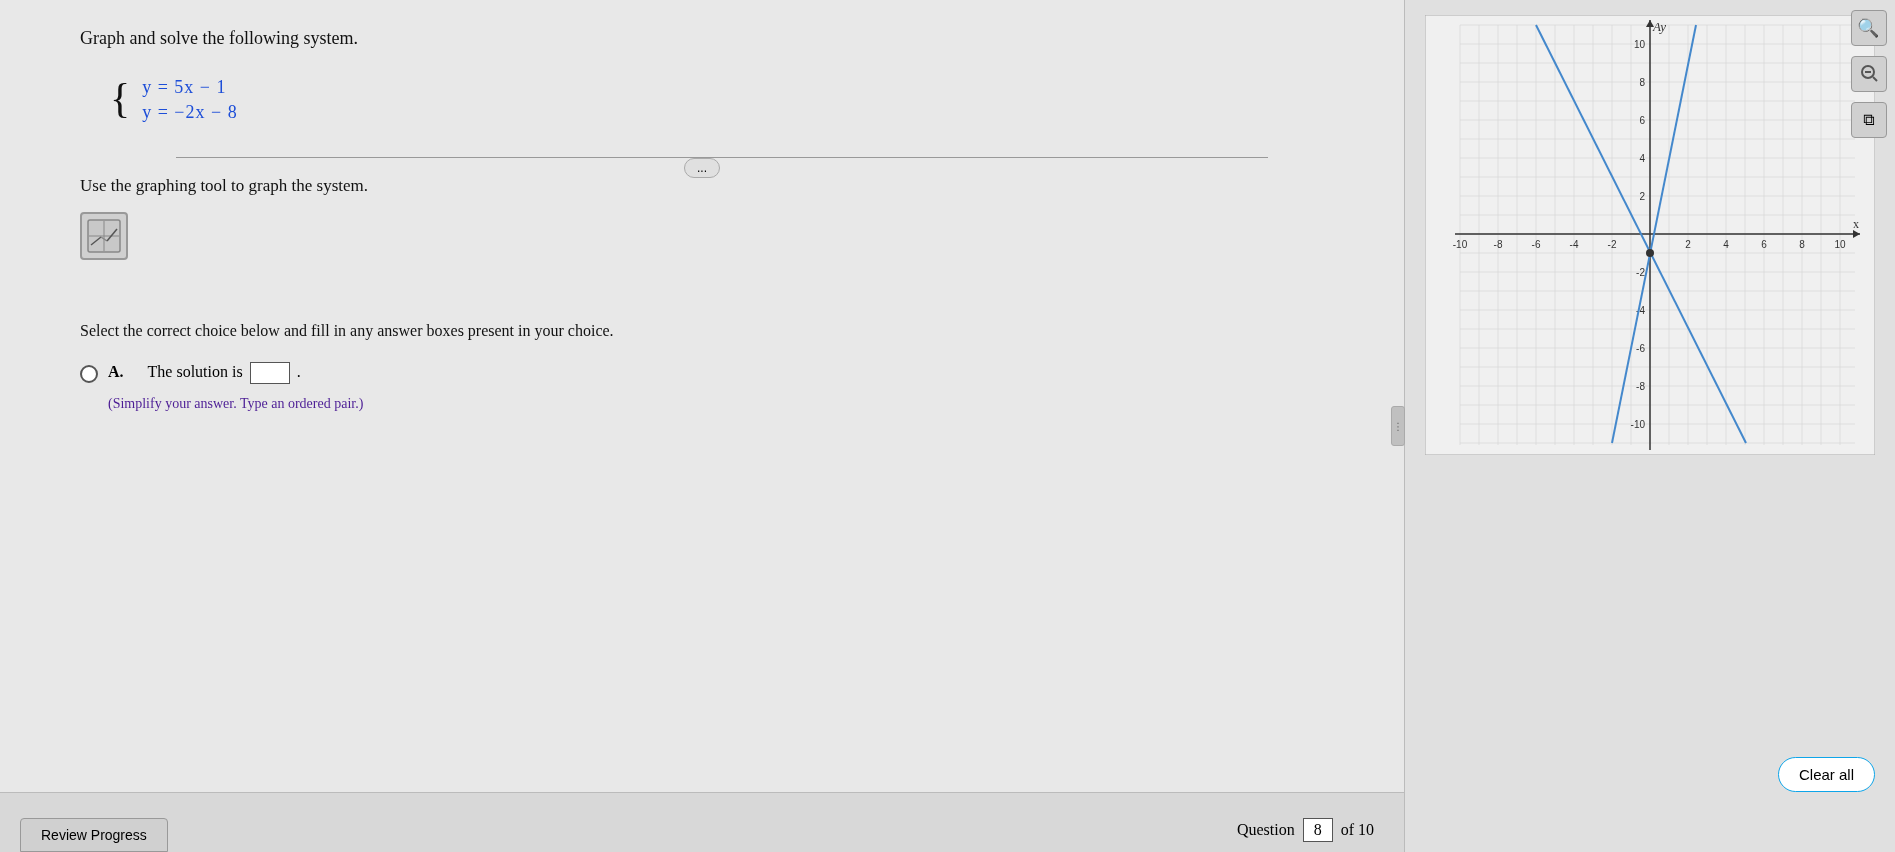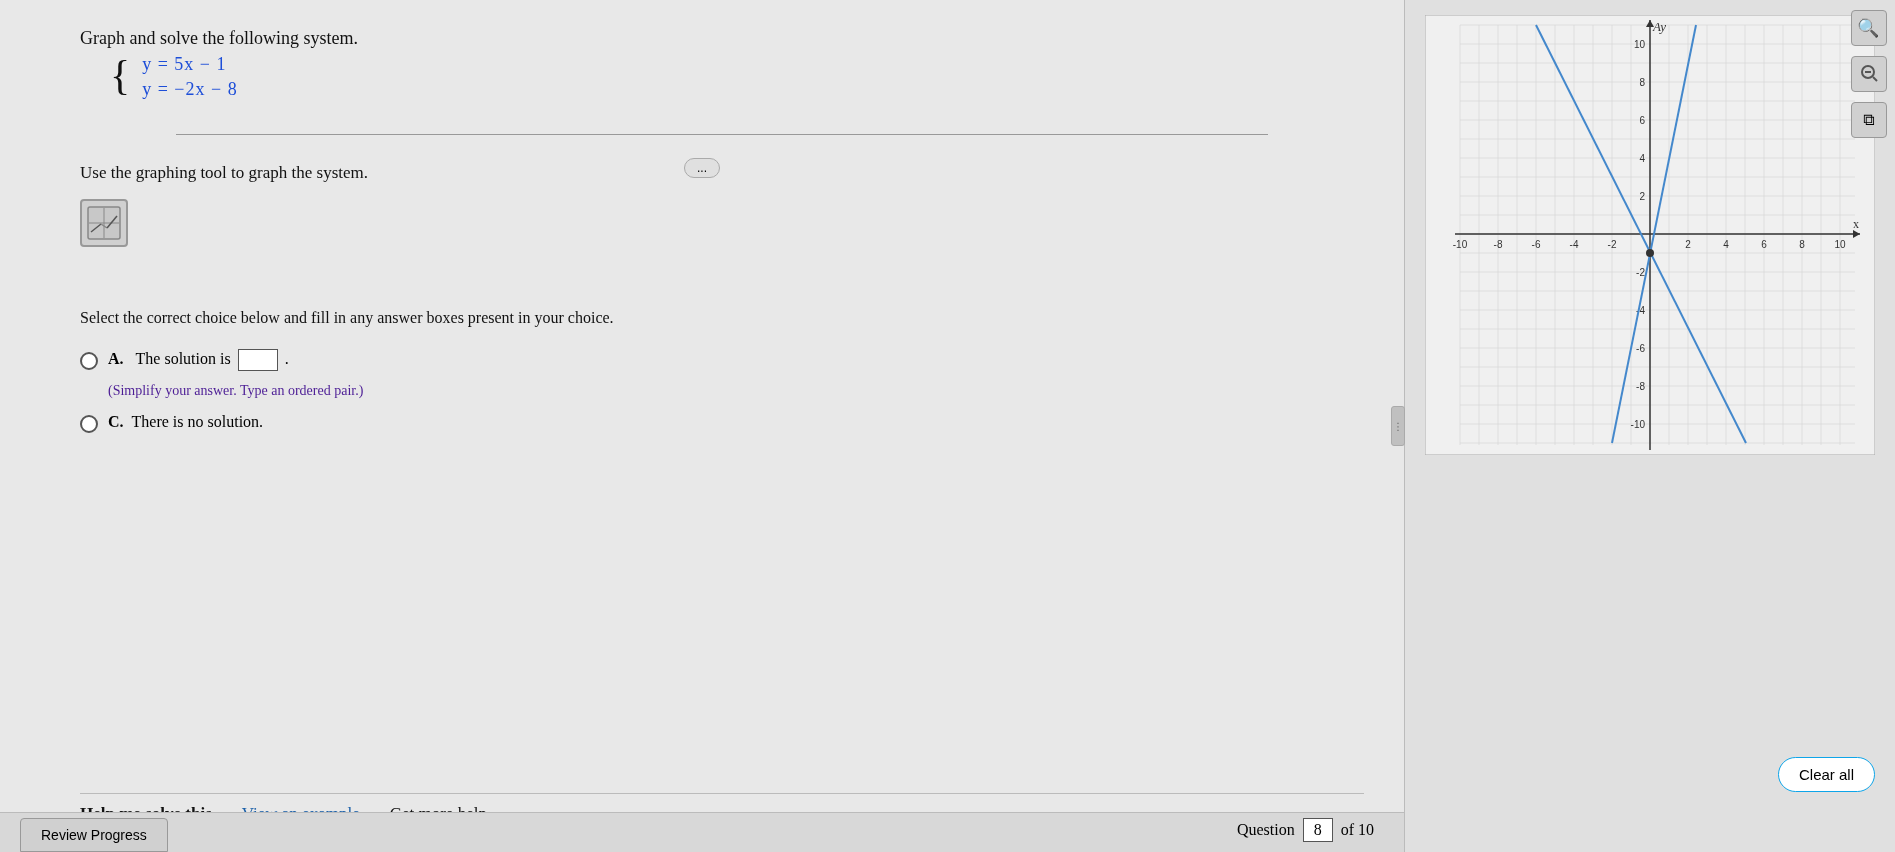--- a/index.html
+++ b/index.html
@@ -21,21 +21,21 @@
       flex: 1;
       background: #e8e8e8;
       padding: 28px 40px 20px 80px;
       position: relative;
       border-right: 1px solid #bbb;
       display: flex;
       flex-direction: column;
     }
     .problem-title {
       font-size: 18px;
-      margin-bottom: 5px;
+      margin-bottom: 28px;
       color: #111;
     }
     .equation-box {
       display: flex;
       align-items: flex-start;
       margin-bottom: 20px;
       margin-left: 30px;
     }
     .brace {
       font-size: 42px;
@@ -166,21 +166,21 @@
       cursor: pointer;
     }
     .arrow-up {
       font-size: 12px;
     }
     .footer-bar {
       position: absolute;
       bottom: 0;
       left: 0;
       right: 0;
-      height: 40px;
+      height: 60px;
       background: #d8d8d8;
       border-top: 1px solid #bbb;
       display: flex;
       align-items: center;
       padding: 0 20px;
     }
     .review-progress-btn {
       background: #d0d0d0;
       border: 1px solid #999;
       border-radius: 4px 4px 0 0;
@@ -283,21 +283,21 @@
       <span class="brace">{</span>
       <div class="equations">
         <div class="equation-line">y =   5x − 1</div>
         <div class="equation-line">y = −2x − 8</div>
       </div>
     </div>
 
     <hr class="divider">
     <button class="expand-btn">...</button>
 
-    <div class="instruction" style="margin-top:10px;">Use the graphing tool to graph the system.</div>
+    <div class="instruction" style="">Use the graphing tool to graph the system.</div>
 
     <div class="graph-tool-btn">
       <svg class="graph-tool-icon" viewBox="0 0 34 34" fill="none" xmlns="http://www.w3.org/2000/svg">
         <rect x="1" y="1" width="32" height="32" rx="2" fill="#c8c8c8" stroke="#888" stroke-width="1.5"></rect>
         <line x1="2" y1="17" x2="32" y2="17" stroke="#888" stroke-width="1"></line>
         <line x1="17" y1="2" x2="17" y2="32" stroke="#888" stroke-width="1"></line>
         <line x1="4" y1="26" x2="14" y2="18" stroke="#555" stroke-width="1.5"></line>
         <line x1="14" y1="18" x2="20" y2="22" stroke="#888" stroke-width="1.5"></line>
         <line x1="20" y1="22" x2="30" y2="10" stroke="#555" stroke-width="1.5"></line>
       </svg>
@@ -306,37 +306,30 @@
     <div class="select-instruction">Select the correct choice below and fill in any answer boxes present in your choice.</div>
 
     <div class="choice-group">
 
       <div>
         <div class="choice-item" style="align-items:flex-start; flex-direction:column;">
           <div style="display:flex; align-items:center; gap:10px;">
             <div class="radio-circle"></div>
             <span style="font-size:16px;">
               <strong>A.</strong>
-              <span style="margin-left:8px;">The solution is</span>
+              <span style="margin-left:20px;">The solution is</span>
               <span class="answer-box"></span>
               <span>.</span>
             </span>
           </div>
           <div class="simplify-note">(Simplify your answer. Type an ordered pair.)</div>
         </div>
       </div>
 
 
-      <div class="choice-item">
-        <div class="radio-circle"></div>
-        <span>
-          <strong>C.</strong>
-          <span style="margin-left:4px;">There is no solution.</span>
-        </span>
-      </div>
     </div>
 
     <div class="bottom-links">
       <span class="help-link">Help me solve this</span>
       <span class="help-link-blue">View an example</span>
       <span class="get-more-help">
         <span>Get more help</span>
         <span class="arrow-up"> ▲</span>
       </span>
     </div>

